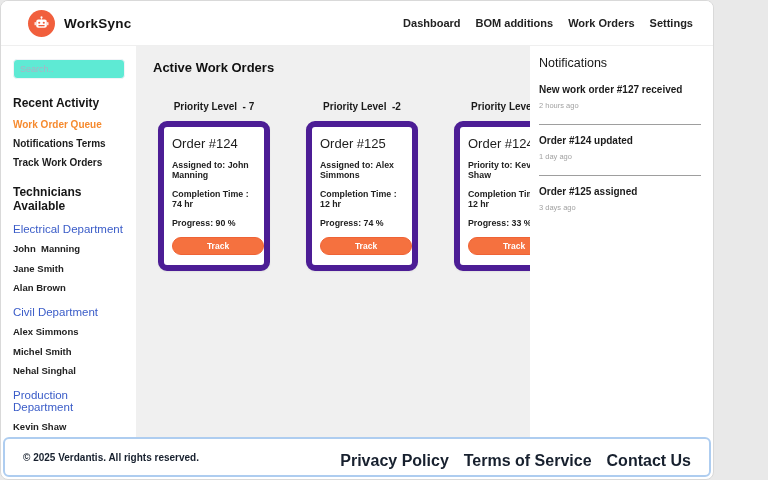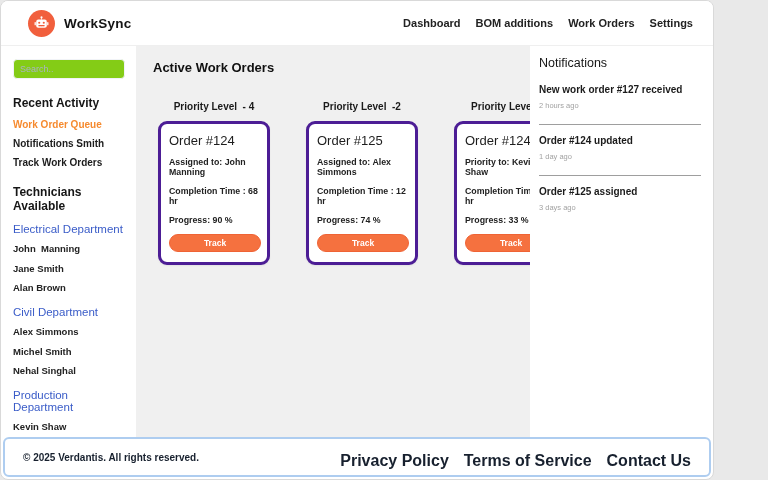--- a/index.html
+++ b/index.html
@@ -41,21 +41,21 @@
   
   .content { flex:1 1 auto; display:flex; min-height:0; }
   
   .sidebar {
     width:135px; flex:0 0 135px; background:#fff;
     padding:12px 10px 0 12px; overflow:hidden;
   }
   .search-input {
     width:112px; height:20px;
     border:1px solid #f1f3f7; border-radius:4px;
-    background:#84cc16;
+    background:#5eead4;
     font-family:"Liberation Sans", sans-serif;
     font-size:9px; color:#555; padding:0 6px; outline:none;
   }
   .search-input::placeholder { color:#aab3c5; }
   .side-heading { font-size:12px; font-weight:bold; color:#161616; margin:17px 0 9px; }
   .side-item { font-size:10px; font-weight:bold; color:#1c1c1c; margin-bottom:8px; cursor:pointer; }
   .side-item.active { color:#f68a2e; }
   .dept-block { margin-bottom:13px; }
   .dept-name { font-size:11.5px; color:#3a5cc8; margin:10px 0 8px; font-weight:normal; }
   .tech-name { font-size:9.5px; font-weight:bold; color:#222; margin-bottom:8.5px; white-space:pre-wrap; }
@@ -63,21 +63,21 @@
   .main {
     flex:1 1 auto; background:#f0f0f0;
     padding:14px 16px 0 17px; overflow:hidden;
   }
   .main-title { font-size:13px; font-weight:bold; color:#111; margin-bottom:26px; }
   .cards-row { display:flex; gap:36px; padding-left:5px; }
   .card-col { width:112px; display:flex; flex-direction:column; align-items:center; }
   .priority-label { font-size:10px; font-weight:bold; color:#1a1a1a; margin-bottom:9px; white-space:pre-wrap; }
   .card {
     width:112px; background:#fff;
-    border:3px solid #4c1d95; border-radius:9px;
+    border:6px solid #4c1d95; border-radius:9px;
     box-shadow:0 1px 2px rgba(0,0,0,.06);
     padding:9px 8px 10px;
   }
   .order-title { font-size:13px; color:#1d1d1d; margin-bottom:9px; font-weight:normal; }
   .card-row { font-size:8.8px; font-weight:bold; color:#222; margin-bottom:9px; }
   .track-btn {
     display:block; width:92px; height:18px; margin:2px auto 0;
     background:#f5713f; border:1px solid #ef6335; border-radius:10px;
     color:#fff; font-family:"Liberation Sans", sans-serif;
     font-size:8.5px; font-weight:bold; cursor:pointer;
@@ -140,21 +140,21 @@
     </nav>
   </div>
 
   <div class="content">
 
     <aside class="sidebar">
       <input class="search-input" type="text" placeholder="Search.." style="">
 
       <div class="side-heading">Recent Activity</div>
       <div class="side-item active">Work Order Queue</div>
-      <div class="side-item">Notifications Smith</div>
+      <div class="side-item">Notifications Terms</div>
       <div class="side-item">Track Work Orders</div>
 
       <div class="side-heading">Technicians Available</div>
 
       <div class="dept-block">
         <div class="dept-name">Electrical Department</div>
         <div class="tech-name">John  Manning</div>
         <div class="tech-name">Jane Smith</div>
         <div class="tech-name">Alan Brown</div>
       </div>
@@ -172,25 +172,25 @@
 
       </div>
     </aside>
 
     <main class="main">
       <h1 class="main-title">Active Work Orders</h1>
 
       <div class="cards-row">
 
         <div class="card-col">
-          <div class="priority-label">Priority Level  - 4</div>
+          <div class="priority-label">Priority Level  - 7</div>
           <div class="card">
             <div class="order-title">Order #124</div>
             <div class="card-row">Assigned to: John Manning</div>
-            <div class="card-row">Completion Time : 68 hr</div>
+            <div class="card-row">Completion Time : 74 hr</div>
             <div class="card-row">Progress: 90 %</div>
             <button class="track-btn">Track</button>
           </div>
         </div>
 
         <div class="card-col">
           <div class="priority-label">Priority Level  -2</div>
           <div class="card">
             <div class="order-title">Order #125</div>
             <div class="card-row">Assigned to: Alex Simmons</div>

